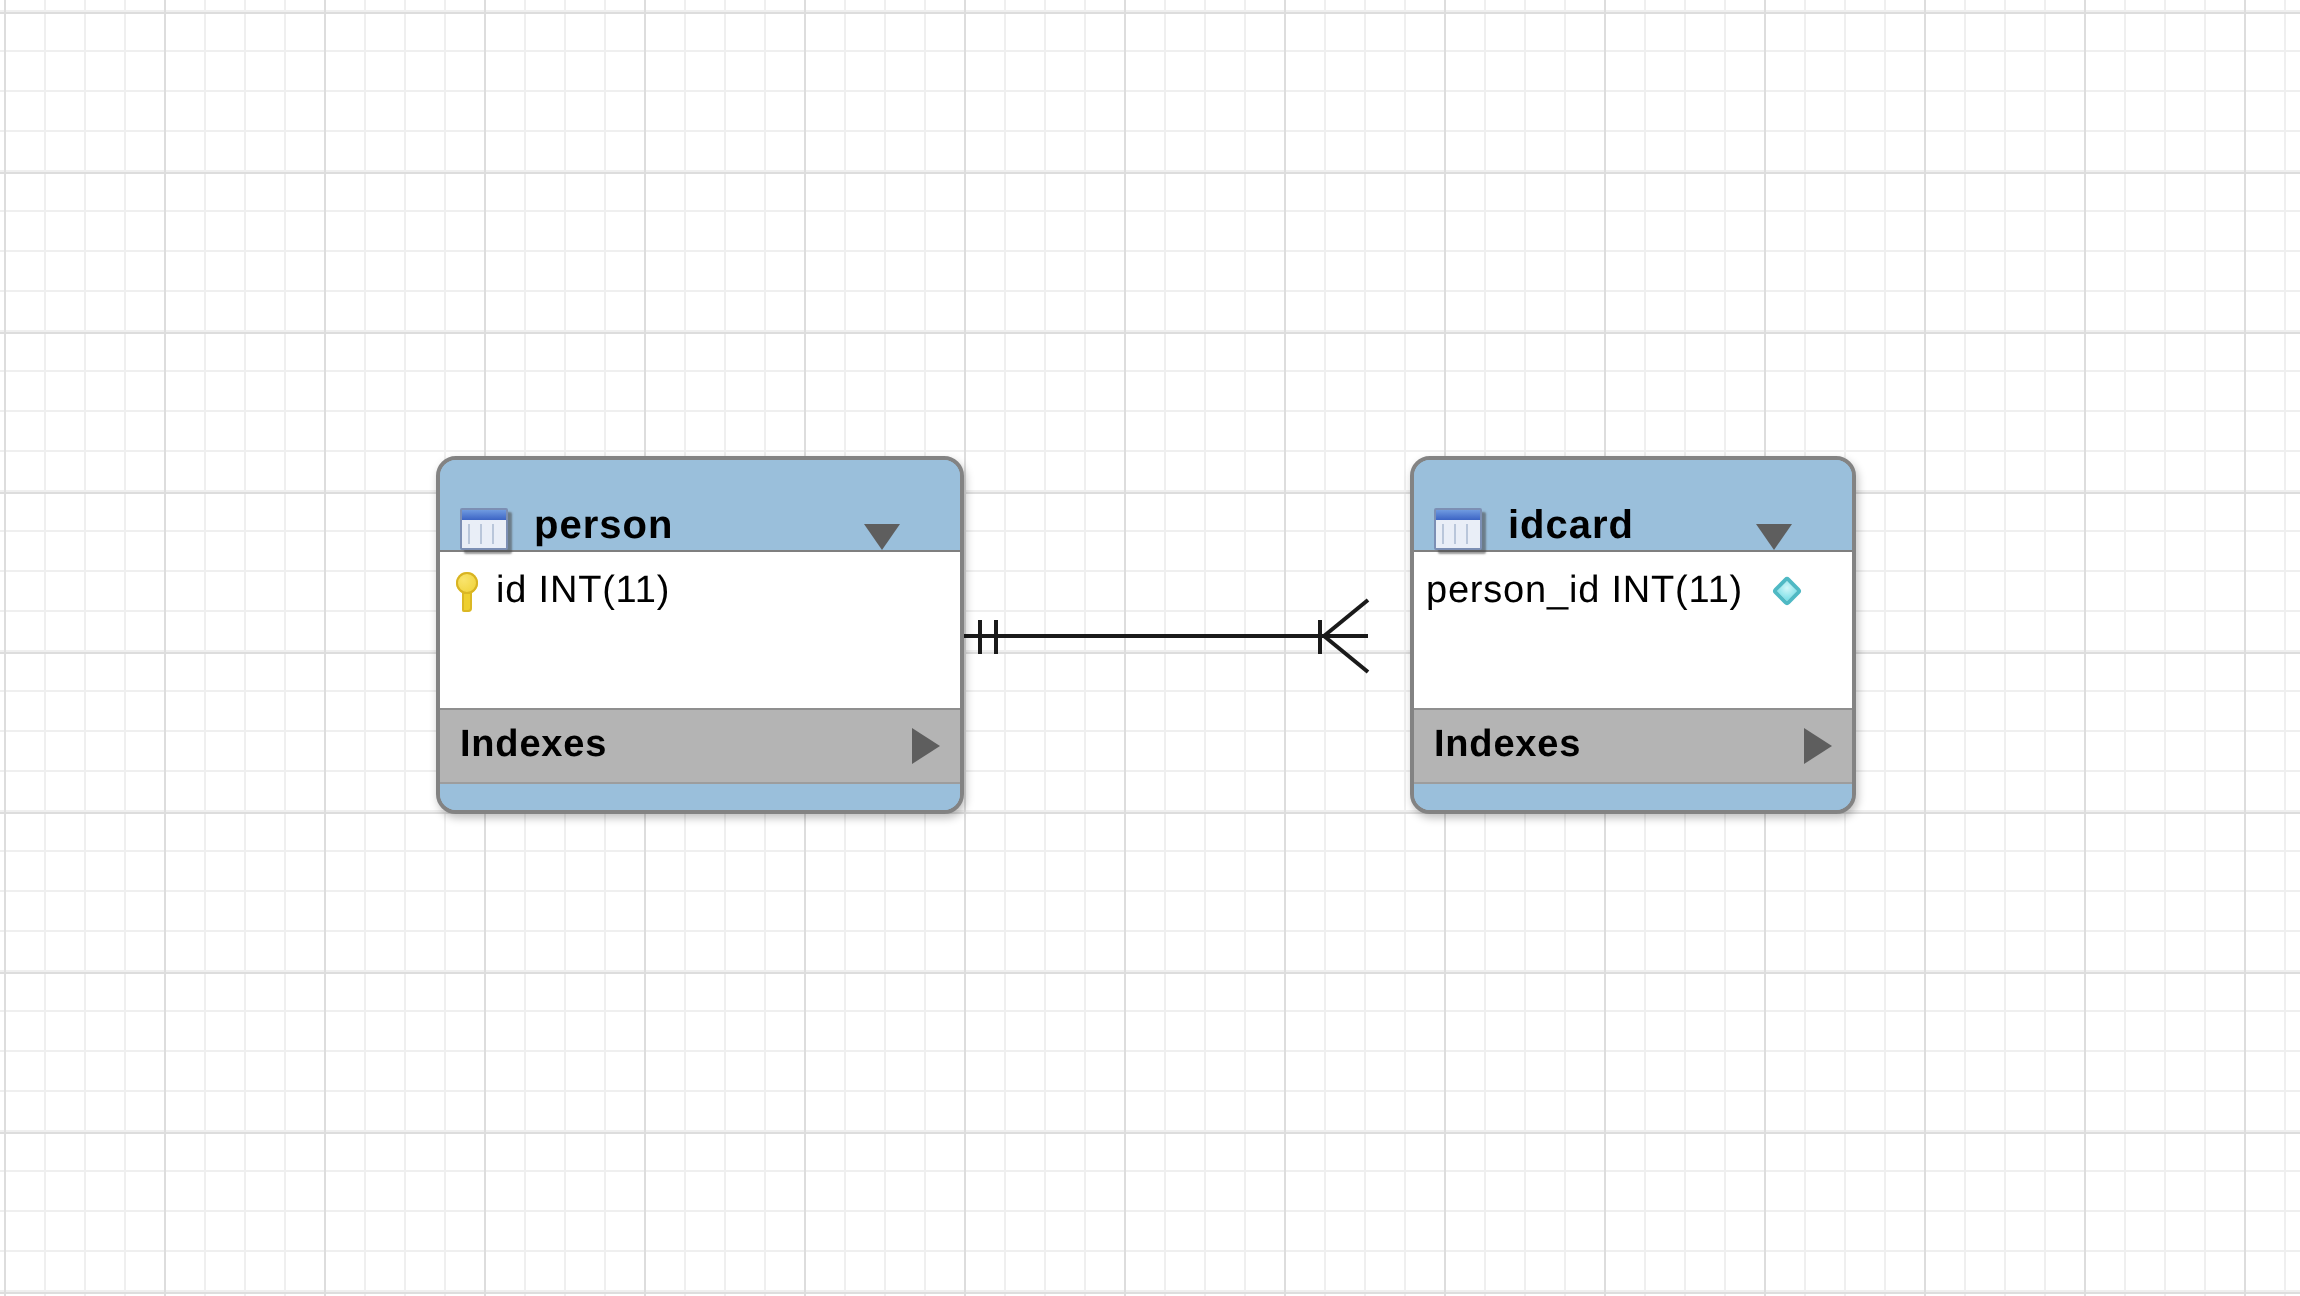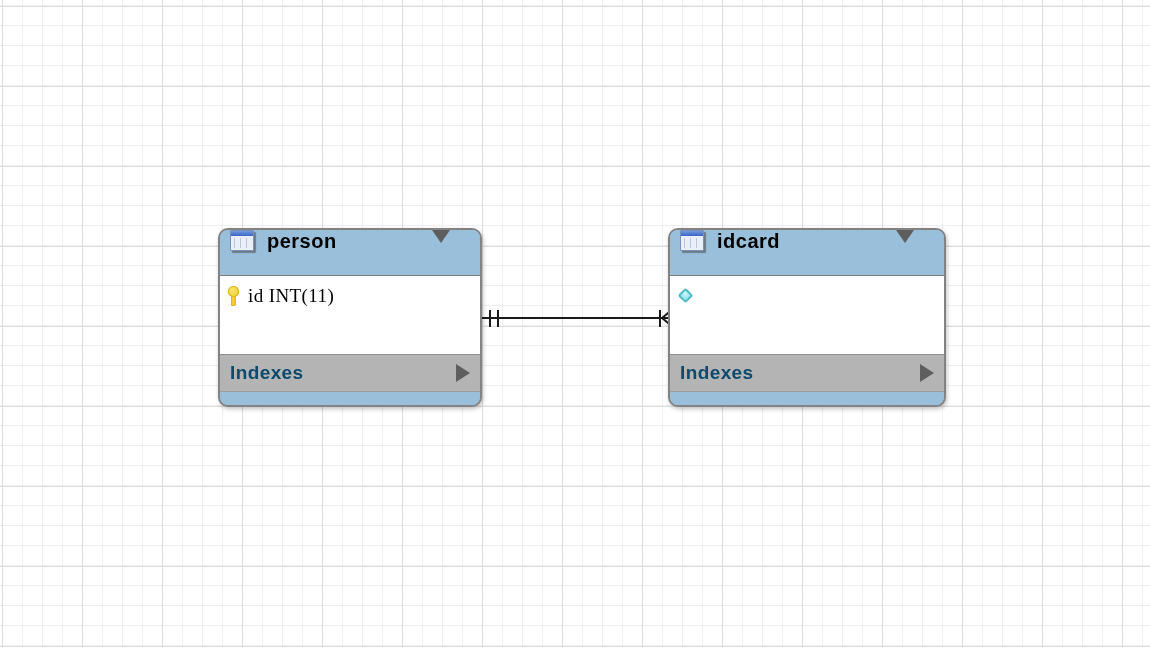--- a/index.html
+++ b/index.html
@@ -19,25 +19,25 @@
 
   
   .table-figure {
     position:absolute; height:179px;
     border:2px solid #838383; border-radius:10px;
     overflow:hidden; display:flex; flex-direction:column;
     box-shadow:1px 2px 4px rgba(0,0,0,0.25);
     background:#9abfdb;
   }
   .table-figure.person { left:218px; top:228px; width:264px; }
-  .table-figure.idcard { left:668px; top:228px; width:278px; }
+  .table-figure.idcard { left:705px; top:228px; width:223px; }
 
   .tbl-header {
     height:46px; flex:0 0 46px; background:#9abfdb;
-    display:flex; align-items:flex-start; padding:0 30px 0 10px;
+    display:flex; align-items:flex-end; padding:0 30px 0 10px;
     border-bottom:1px solid #7f7f7f;
   }
   .tbl-title {
     font-size:20px; font-weight:bold; color:#000; letter-spacing:0.5px;
     margin-left:13px; flex:1 1 auto;
   }
 
   .table-icon {
     width:24px; height:21px; position:relative; flex:0 0 24px;
     background:#e9eef7; border:1px solid #7c8fb4; border-radius:1px;
@@ -56,21 +56,21 @@
     width:0; height:0; flex:0 0 auto;
     border-left:9px solid transparent; border-right:9px solid transparent;
     border-top:13px solid #5e5e5e;
   }
   .tri-right {
     width:0; height:0;
     border-top:9px solid transparent; border-bottom:9px solid transparent;
     border-left:14px solid #5e5e5e;
   }
 
-  .tbl-rows { background:#ffffff; flex:0 0 78px; display:flex; flex-direction:row;font-family:Liberation Serif, serif; }
+  .tbl-rows { background:#ffffff; flex:0 0 78px; display:flex; flex-direction:row; }
   .tbl-row {
     height:39px; display:flex; align-items:center; padding:0 6px 0 8px;
     font-size:19px; color:#000; letter-spacing:0.4px; white-space:nowrap;
   }
   .tbl-row .col-text { margin-left:9px; }
   .tbl-row.no-icon { padding-left:6px; }
   .tbl-row.no-icon .col-text { margin-left:0; }
 
   .key-icon { width:11px; height:20px; position:relative; flex:0 0 11px; }
   .key-icon::before {
@@ -94,21 +94,21 @@
     border:2px solid #4fb9c4;
     background:radial-gradient(circle at 35% 35%, #d2f6f8, #74dee7);
   }
 
   .tbl-indexes {
     height:38px; flex:0 0 38px; background:#b4b4b4;
     border-top:1px solid #8f8f8f; border-bottom:1px solid #9d9d9d;
     display:flex; align-items:center; padding:0 10px;
   }
   .tbl-indexes .idx-label {
-    flex:1 1 auto; font-size:19px; font-weight:bold; color:#0c4a6e; letter-spacing:0.4px;
+    flex:1 1 auto; font-size:19px; font-weight:bold; color:#000000; letter-spacing:0.4px;
   }
   .tbl-footer { flex:1 1 auto; background:#9abfdb; }
 
   
   .rel-overlay { position:absolute; left:0; top:0; width:1150px; height:648px; }
 </style>
 </head>
 <body>
 
 <div class="canvas">
@@ -143,20 +143,23 @@
     <div class="tbl-footer"></div>
   </div>
 
   <div class="table-figure idcard">
     <div class="tbl-header">
       <span class="table-icon"></span>
       <span class="tbl-title">idcard</span>
       <span class="tri-down"></span>
     </div>
     <div class="tbl-rows">
+      <div class="tbl-row no-icon">
+        <span class="col-text">person_id INT(11)</span>
+      </div>
       <div class="tbl-row">
         <span class="diamond-icon filled"></span>
       </div>
     </div>
     <div class="tbl-indexes">
       <span class="idx-label">Indexes</span>
       <span class="tri-right"></span>
     </div>
     <div class="tbl-footer"></div>
   </div>

